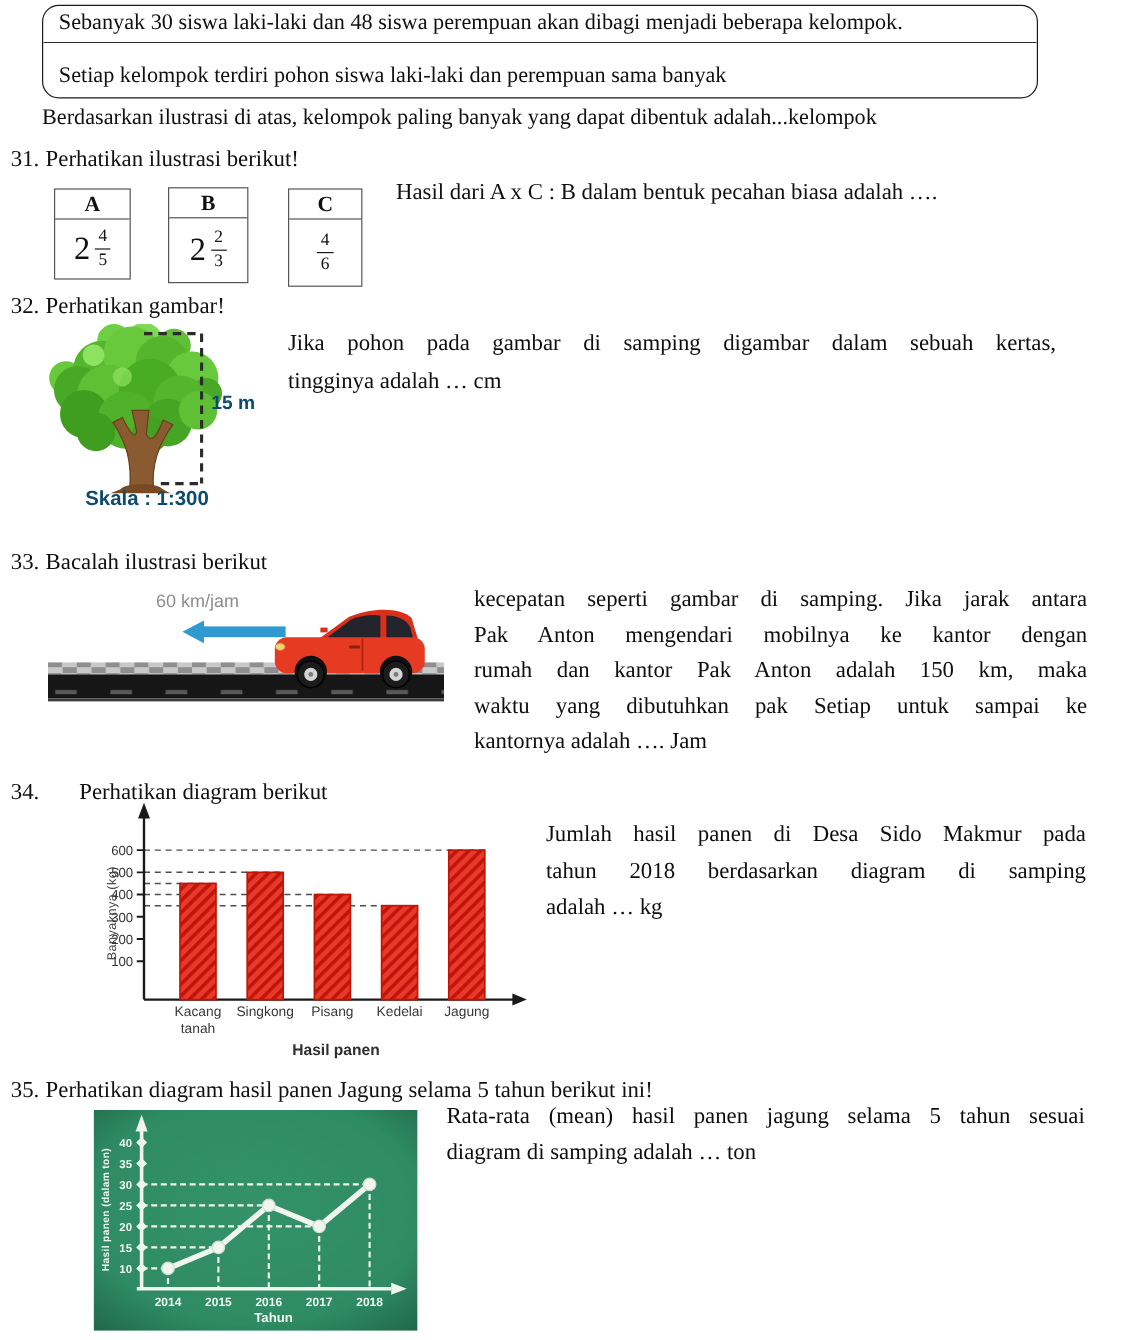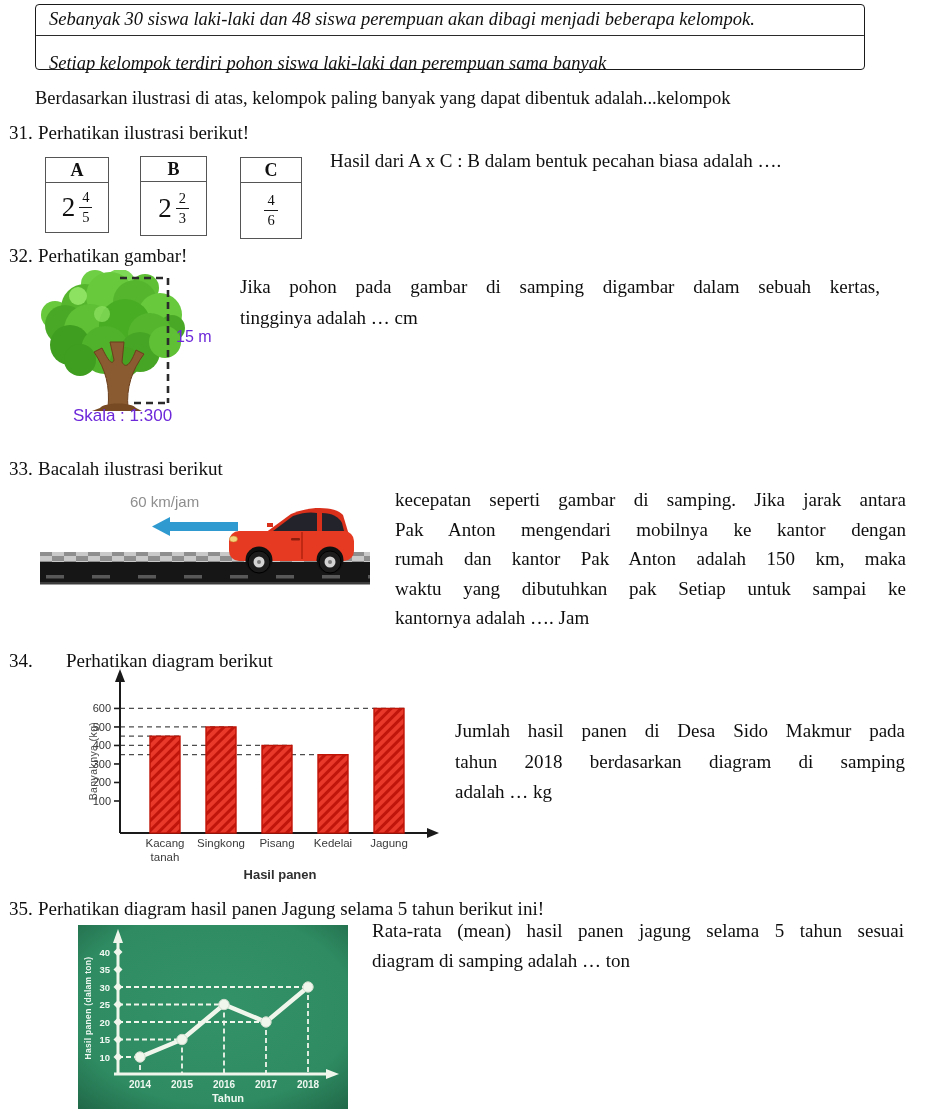--- a/index.html
+++ b/index.html
@@ -6,21 +6,21 @@
     --serif:"Liberation Serif","DejaVu Serif",serif;
     --sans:"Liberation Sans","DejaVu Sans",sans-serif;
   }
   *{box-sizing:border-box;margin:0;padding:0;}
   html,body{background:#ffffff;}
   #page{position:relative;width:935px;height:1117px;background:#ffffff;
         font-family:var(--serif);color:#101010;overflow:hidden;}
   .abs{position:absolute;}
 
   
-  #intro-box{left:35px;top:4px;width:830px;height:66px;border:1.6px solid #1a1a1a;border-radius:4px;font-style:italic;}
+  #intro-box{left:35px;top:4px;width:830px;height:78px;border:1.6px solid #1a1a1a;border-radius:14px;}
   #intro-box .row{position:absolute;left:0;width:100%;padding-left:13px;font-size:18.5px;}
   #intro-box .row1{top:4px;}
   #intro-box .row2{top:48px;}
   #intro-divider{position:absolute;left:0;top:30px;width:100%;height:0;border-top:1px solid #2b2b2b;border-radius:3px;}
 
   .qnum{font-size:19px;}
   .qprompt{font-size:19px;}
 
   
   .tblock{position:absolute;font-size:19px;color:#0e0e0e;}
@@ -31,21 +31,21 @@
   .card{position:absolute;border:1.2px solid #555;background:#fff;}
   .card-head{border-bottom:1.2px solid #555;text-align:center;font-weight:bold;
              font-size:18px;height:25px;line-height:24px;font-family:var(--serif);}
   .card-body{display:flex;align-items:center;justify-content:center;gap:4px;height:calc(100% - 25px);}
   .whole{font-size:27px;line-height:1;}
   .frac{display:inline-flex;flex-direction:column;align-items:center;font-size:14.5px;line-height:1.15;}
   .frac .num{border-bottom:1.6px solid #1a1a1a;padding:0 3px 1px 3px;}
   .frac .den{padding-top:1px;}
 
   
-  .fig-label{font-family:var(--sans);font-weight:normal;color:#6d28d9;}
+  .fig-label{font-family:var(--sans);font-weight:bold;color:#0c4a6e;}
   #speed-label{font-family:var(--sans);color:#8e8e8e;font-size:15px;font-weight:normal;}
 
   svg{display:block;}
   svg text{font-family:var(--sans);}
   .bc-tick{font-size:11px;fill:#333;}
   .bc-cat{font-size:11.5px;fill:#3a3a3a;}
   .bc-xlabel{font-size:13px;font-weight:bold;fill:#2f2f2f;}
   .bc-ylabel{font-size:10.5px;fill:#4a4a4a;letter-spacing:.4px;}
   .lc-tick{font-size:9.5px;font-weight:bold;fill:#f2f9f3;}
   .lc-year{font-size:10px;font-weight:bold;fill:#eef7f0;}
@@ -235,21 +235,21 @@
       <rect x="289" y="42.44000000000001" width="30" height="124.55999999999999" fill="url(#hatch)" stroke="#bf1508" stroke-width="1.4"></rect>
       <text x="80" y="181" text-anchor="middle" class="bc-cat"><tspan x="80" dy="0">Kacang</tspan><tspan x="80" dy="14">tanah</tspan></text>
       <text x="136" y="181" text-anchor="middle" class="bc-cat"><tspan x="136" dy="0">Singkong</tspan></text>
       <text x="192" y="181" text-anchor="middle" class="bc-cat"><tspan x="192" dy="0">Pisang</tspan></text>
       <text x="248" y="181" text-anchor="middle" class="bc-cat"><tspan x="248" dy="0">Kedelai</tspan></text>
       <text x="304" y="181" text-anchor="middle" class="bc-cat"><tspan x="304" dy="0">Jagung</tspan></text>
       <text x="195" y="213" text-anchor="middle" class="bc-xlabel">Hasil panen</text>
       <text transform="translate(12,95) rotate(-90)" text-anchor="middle" class="bc-ylabel">Banyaknya (kg)</text>
     </svg>
 
-  <div class="tblock" style="left:455px;top:681px;width:450px;line-height:30.6px;margin-top:35px;">
+  <div class="tblock" style="left:455px;top:681px;width:450px;line-height:30.6px;">
     <div class="tline jl">Jumlah hasil panen di Desa Sido Makmur pada</div>
     <div class="tline jl">tahun 2018 berdasarkan diagram di samping</div>
     <div class="tline">adalah … kg</div>
   </div>
 
   <div class="abs qnum" style="left:9px;top:898px;">35.</div>
   <div class="abs qprompt" style="left:38px;top:898px;">Perhatikan diagram hasil panen Jagung selama 5 tahun berikut ini!</div>
 
   <svg class="abs" id="line-chart-svg" style="left:78px;top:925px;" width="270" height="184" viewBox="0 0 270 184">
       <defs>

